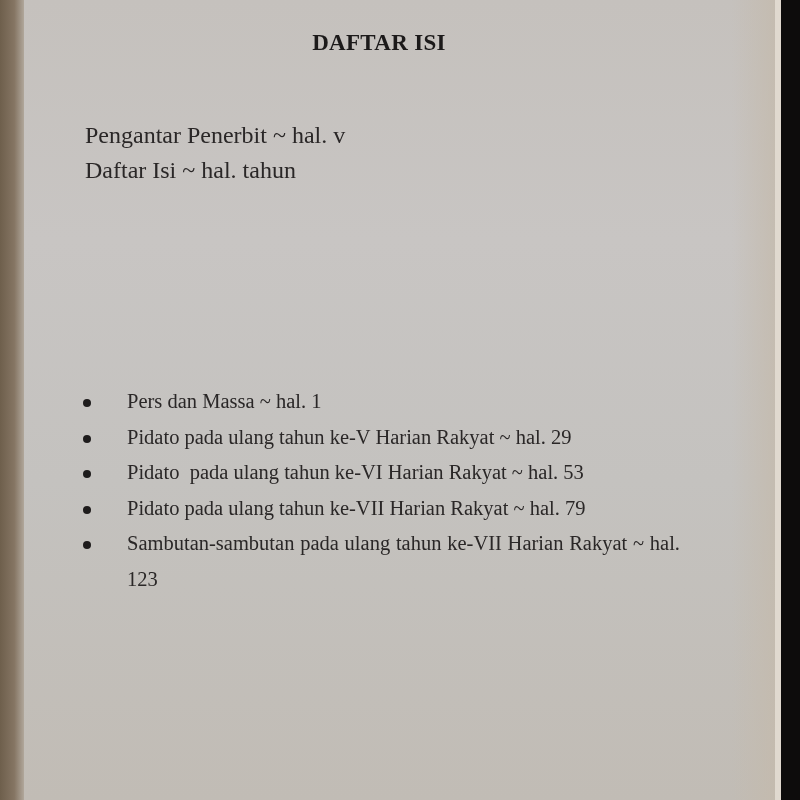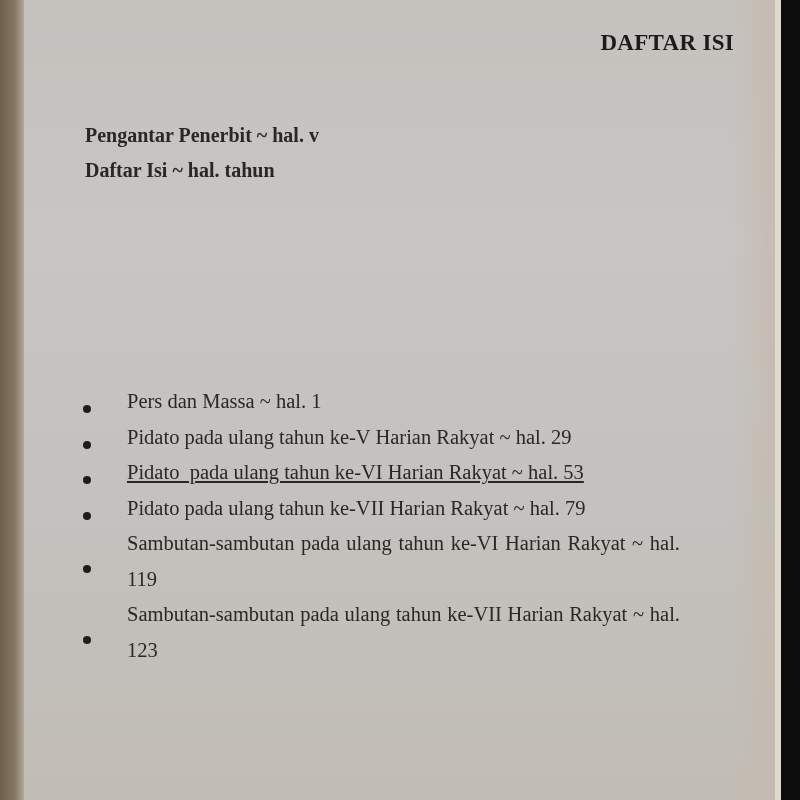--- a/index.html
+++ b/index.html
@@ -18,31 +18,31 @@
   }
   .page-shade {
     position: absolute; right: 0; top: 0; width: 45px; height: 800px;
     background: linear-gradient(to right, rgba(200,192,180,0) 0%, rgba(196,186,172,0.8) 100%);
   }
   .page-edge {
     position: absolute; left: 775px; top: 0; width: 6px; height: 800px;
     background: #e0d9cf;
   }
   .title {
-    position: absolute; left: 0; width: 710px; top: 30px; text-align: right;
+    position: absolute; left: 0; width: 710px; top: 30px; text-align: center;
     font-size: 23px; font-weight: bold; color: #1c1a1a; letter-spacing: 0.3px;
   }
   .front {
-    position: absolute; left: 61px; top: 118px; font-size: 20px; color: #2a2727; font-weight: bold;
+    position: absolute; left: 61px; top: 118px; font-size: 24px; color: #2a2727;
   }
   .front .line { height: 34.5px; line-height: 34.5px; white-space: nowrap; }
   .toc {
     position: absolute; left: 56px; top: 384px; width: 600px; font-size: 20.5px; color: #2a2727;
   }
-  .entry { display: flex; align-items: center; }
+  .entry { display: flex; align-items: flex-start; }
   .bullet {
     width: 8px; height: 8px; border-radius: 50%; background: #1e1c1c;
     margin-top: 15px; margin-right: 36px; flex: 0 0 8px; margin-left: 3px;
   }
   .entry-text { flex: 1; line-height: 35.5px; }
   .entry-text.justify { text-align: justify; text-align-last: left; }
 </style>
 </head>
 <body>
 
@@ -61,29 +61,25 @@
     <div class="entry">
       <span class="bullet"></span>
       <span class="entry-text">Pers dan Massa ~ hal. 1</span>
     </div>
     <div class="entry">
       <span class="bullet"></span>
       <span class="entry-text">Pidato pada ulang tahun ke-V Harian Rakyat ~ hal. 29</span>
     </div>
     <div class="entry">
       <span class="bullet"></span>
-      <span class="entry-text" style="white-space:pre;text-decoration:underline;">Pidato  pada ulang tahun ke-VI Harian Rakyat ~ hal. 53</span>
+      <span class="entry-text" style="white-space:pre;">Pidato  pada ulang tahun ke-VI Harian Rakyat ~ hal. 53</span>
     </div>
     <div class="entry">
       <span class="bullet"></span>
       <span class="entry-text">Pidato pada ulang tahun ke-VII Harian Rakyat ~ hal. 79</span>
-    </div>
-    <div class="entry">
-      <span class="bullet"></span>
-      <span class="entry-text justify">Sambutan-sambutan pada ulang tahun ke-VI Harian Rakyat ~ hal. 119</span>
     </div>
     <div class="entry">
       <span class="bullet"></span>
       <span class="entry-text justify">Sambutan-sambutan pada ulang tahun  ke-VII Harian Rakyat ~ hal. 123</span>
     </div>
   </div>
 </div>
 <div class="page-edge"></div>
 
 </body></html>

